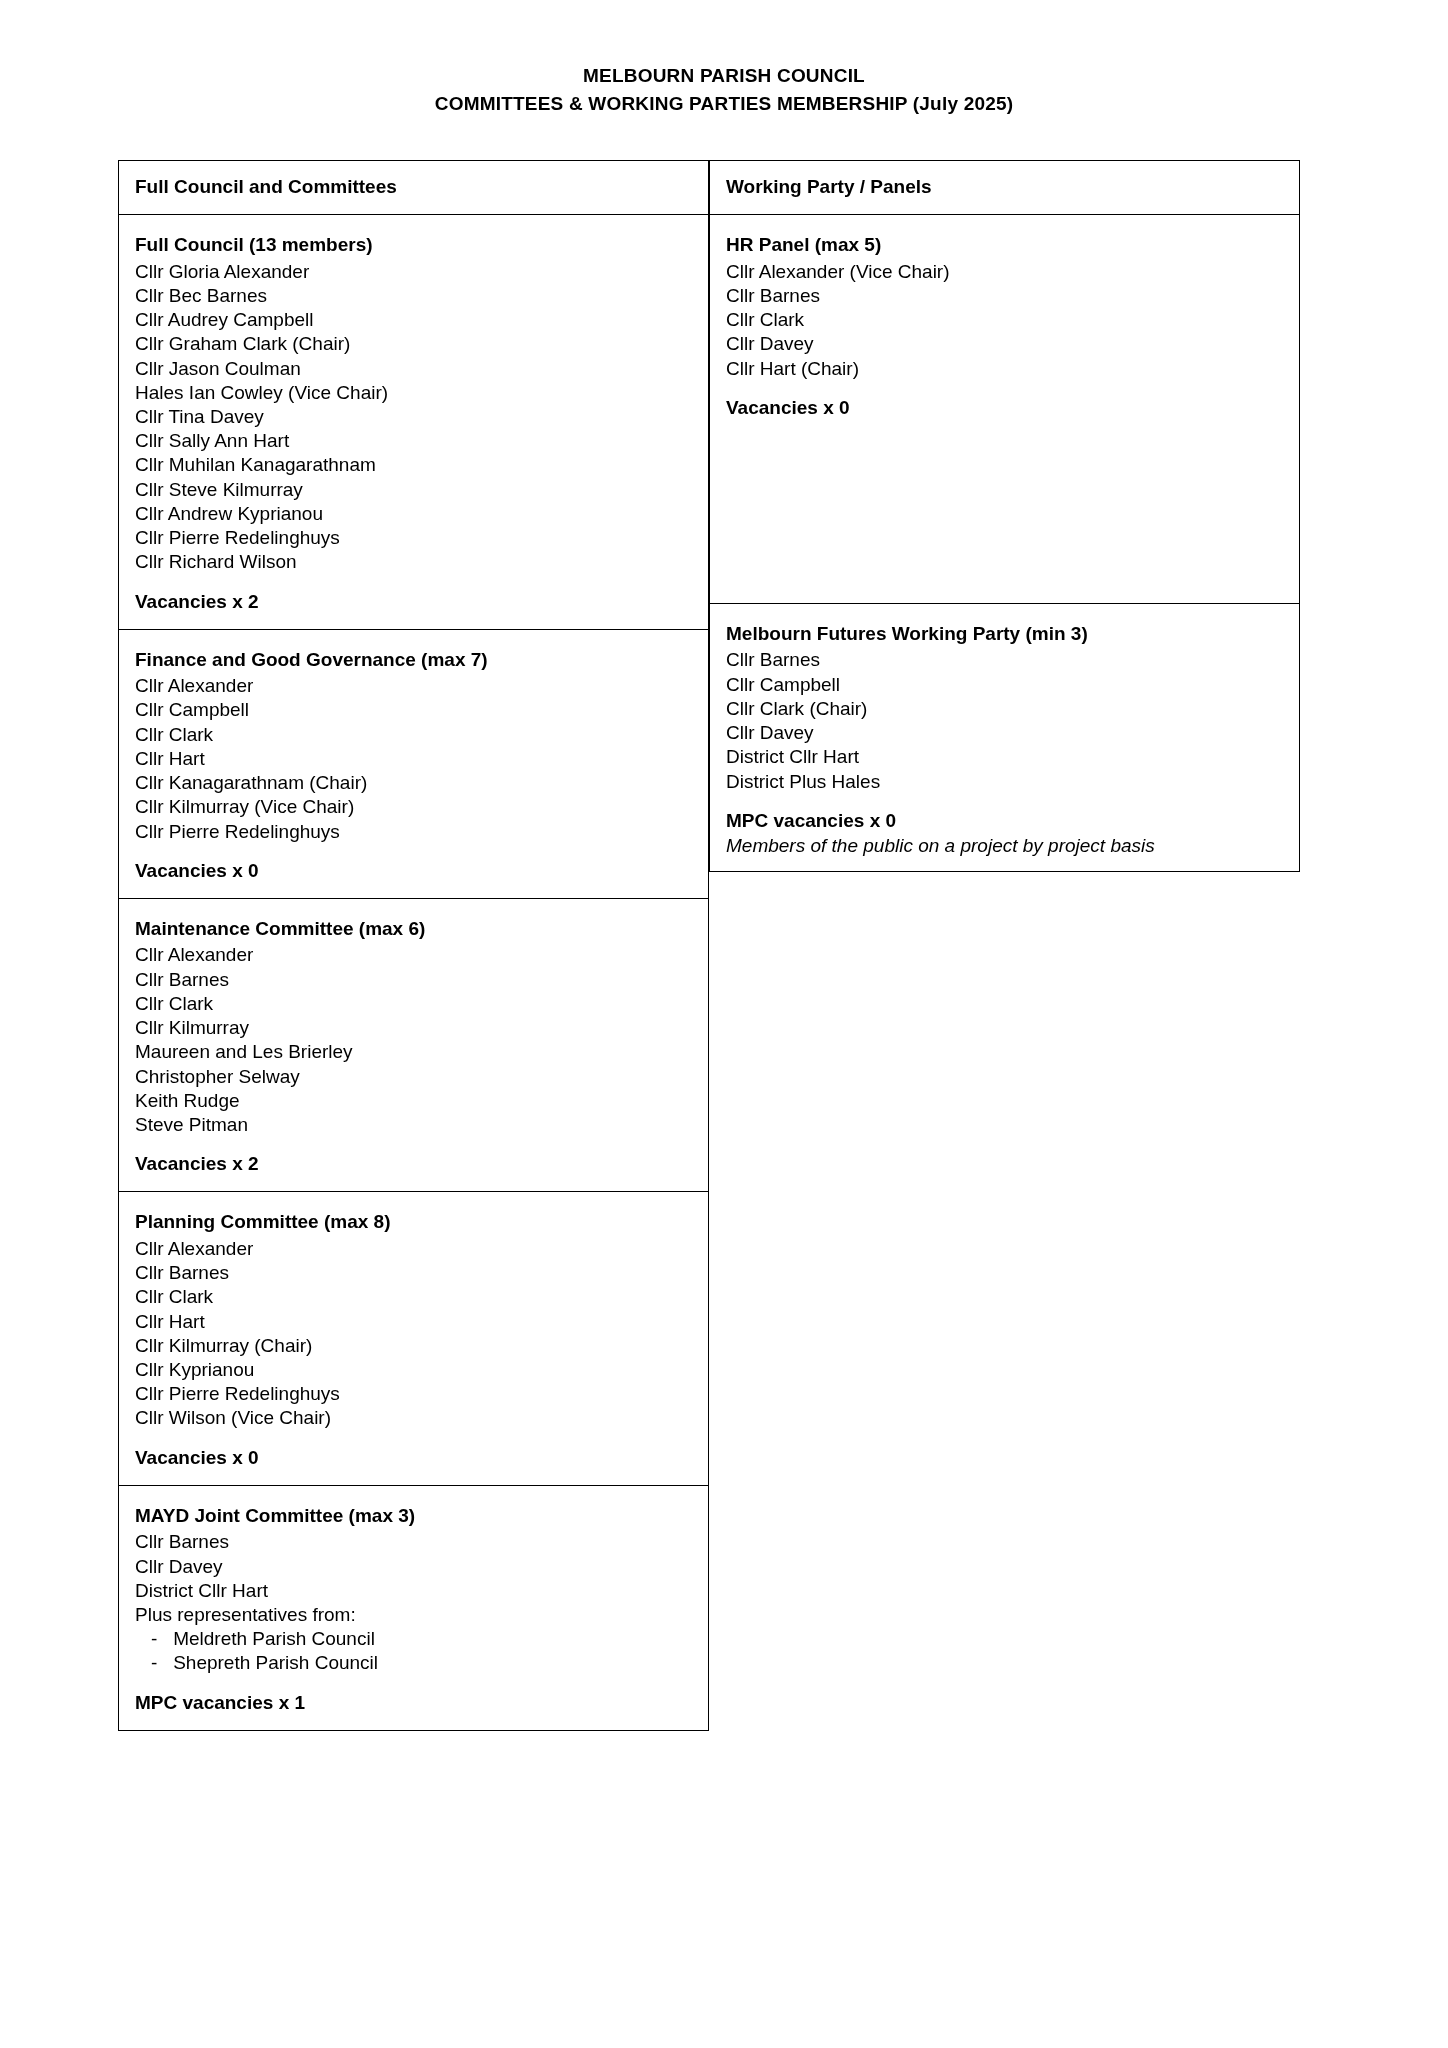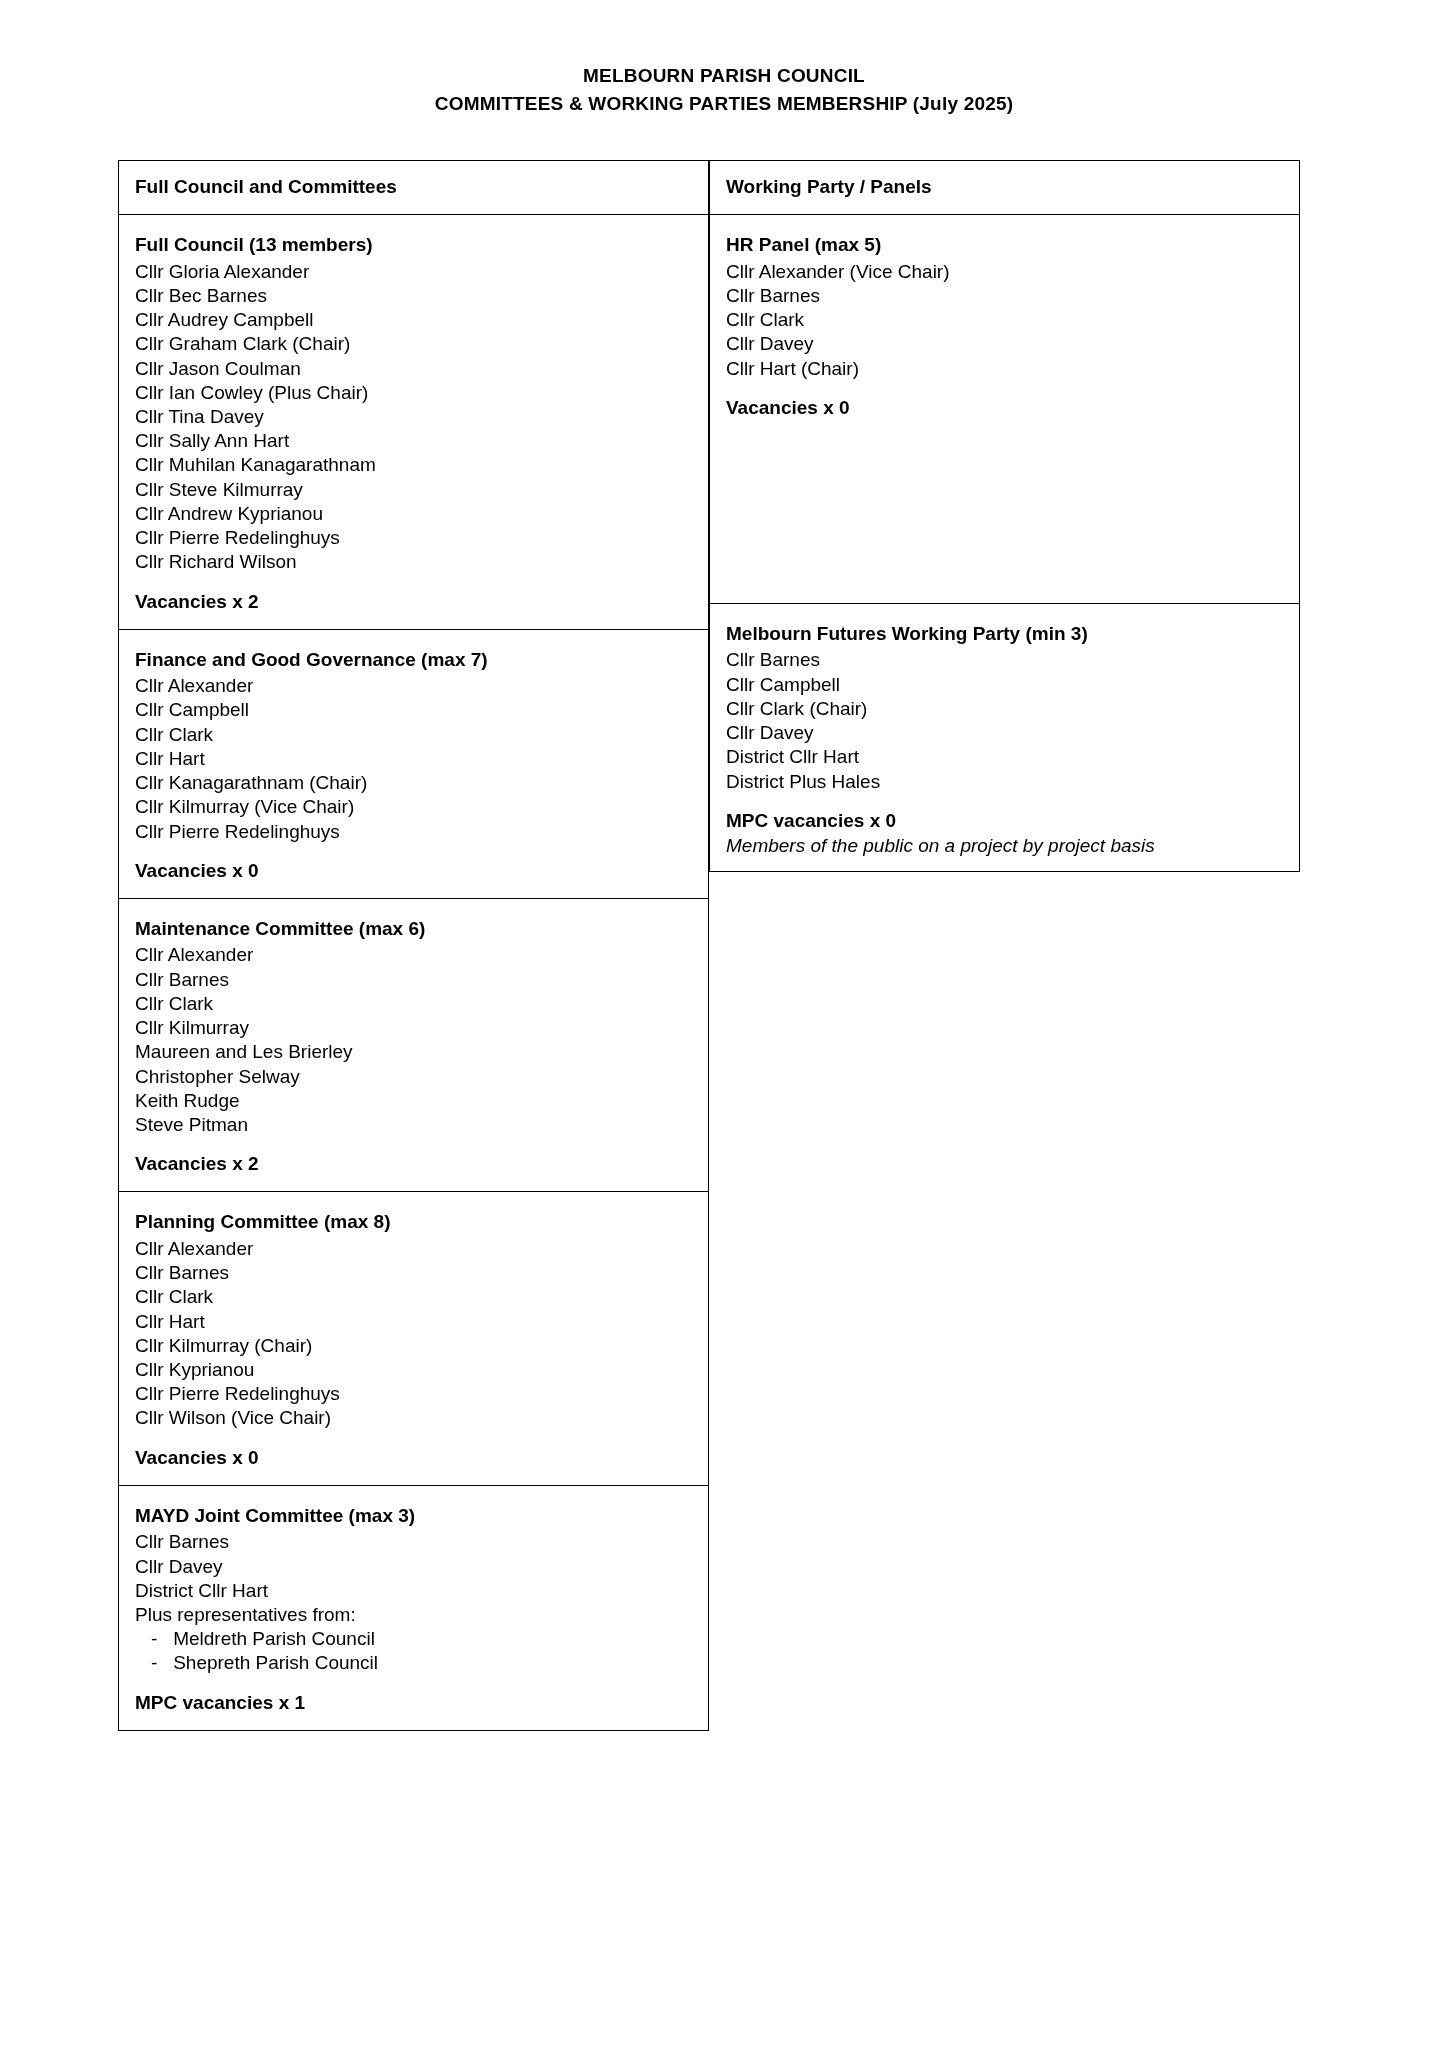--- a/index.html
+++ b/index.html
@@ -116,21 +116,21 @@
 
       <div class="box col-header">Full Council and Committees</div>
 
       <div class="box">
         <div class="sec-title">Full Council (13 members)</div>
         <div class="member">Cllr Gloria Alexander</div>
         <div class="member">Cllr Bec Barnes</div>
         <div class="member">Cllr Audrey Campbell</div>
         <div class="member">Cllr Graham Clark (Chair)</div>
         <div class="member">Cllr Jason Coulman</div>
-        <div class="member">Cllr Ian Cowley (Plus Chair)</div>
+        <div class="member">Hales Ian Cowley (Vice Chair)</div>
         <div class="member">Cllr Tina Davey</div>
         <div class="member">Cllr Sally Ann Hart</div>
         <div class="member">Cllr Muhilan Kanagarathnam</div>
         <div class="member">Cllr Steve Kilmurray</div>
         <div class="member">Cllr Andrew Kyprianou</div>
         <div class="member">Cllr Pierre Redelinghuys</div>
         <div class="member">Cllr Richard Wilson</div>
         <div class="vacancy">Vacancies x 2</div>
       </div>
 

